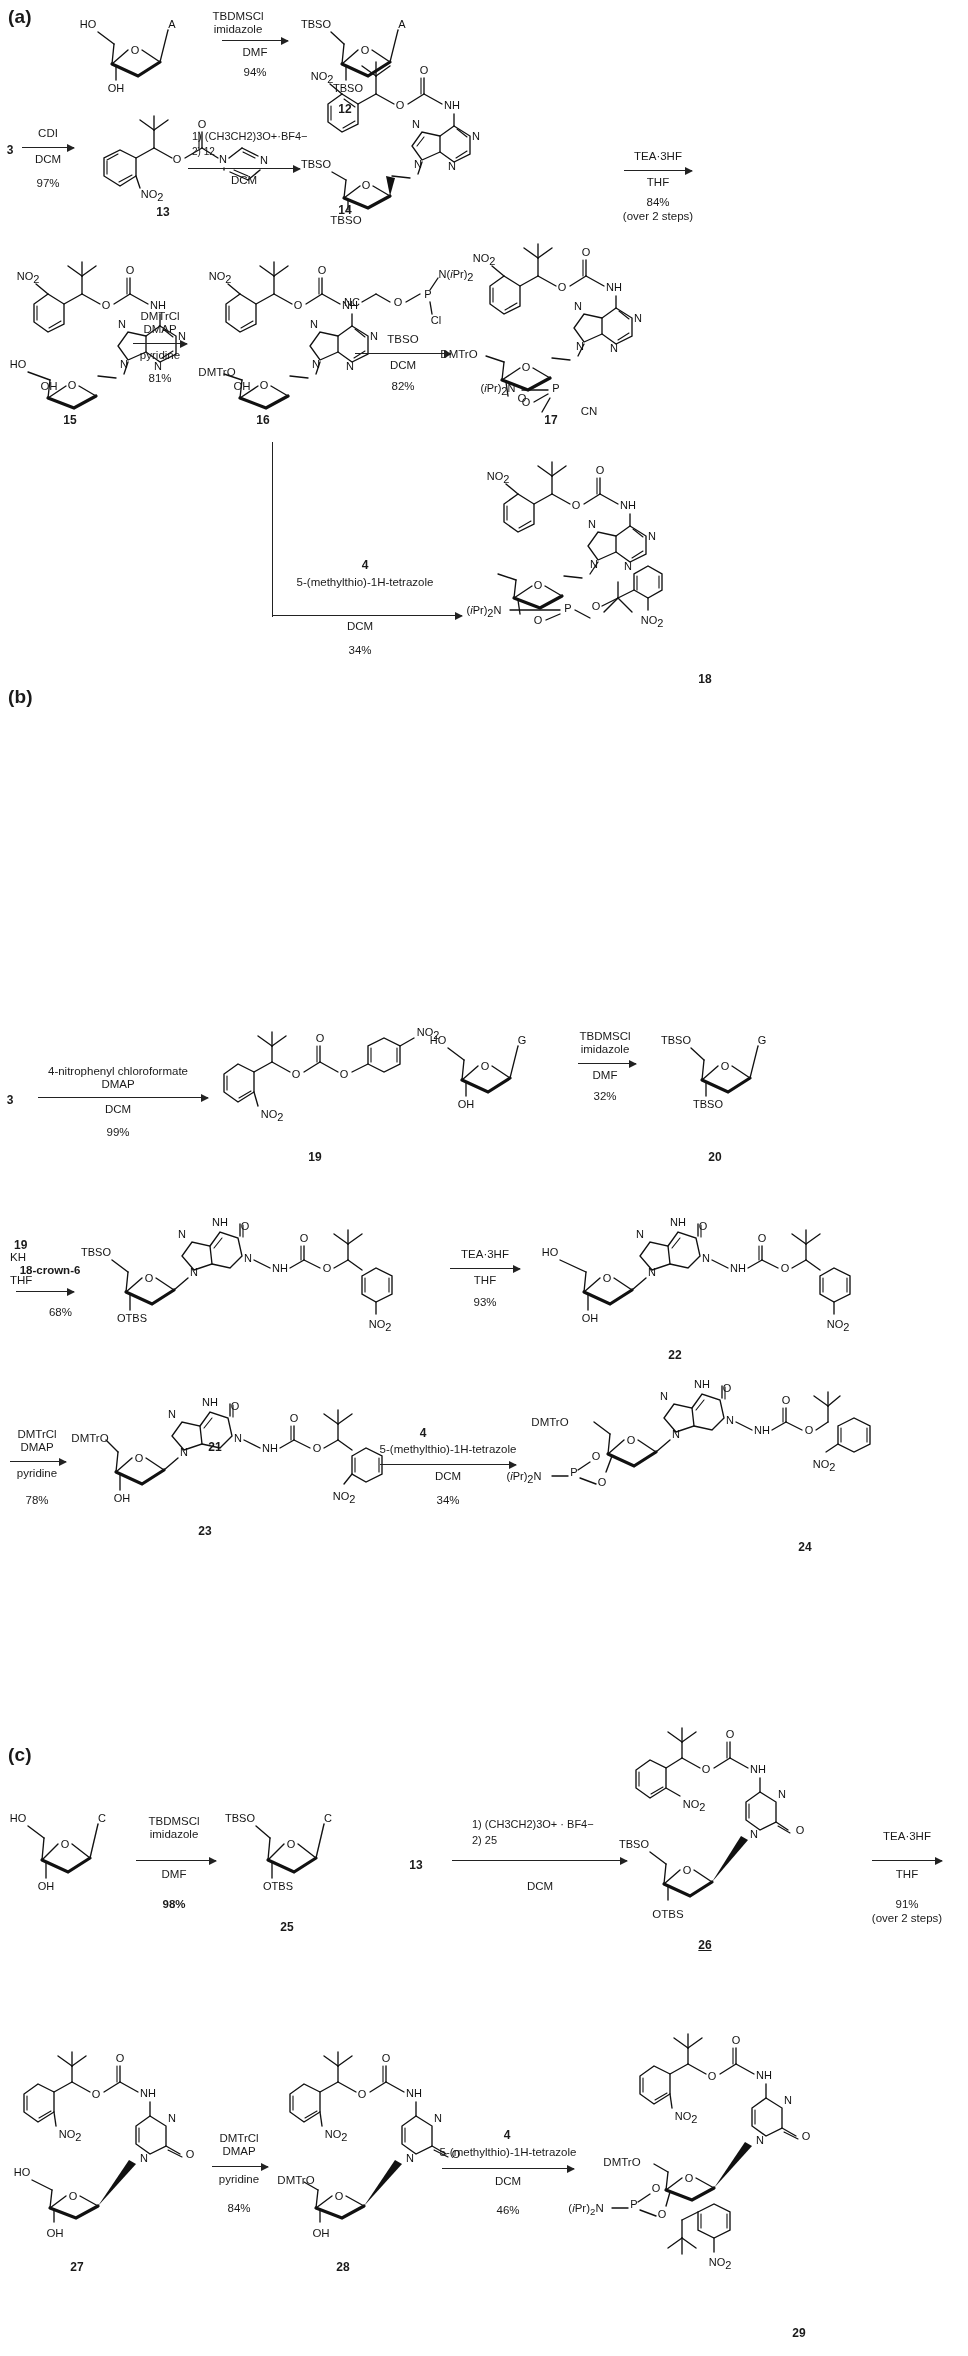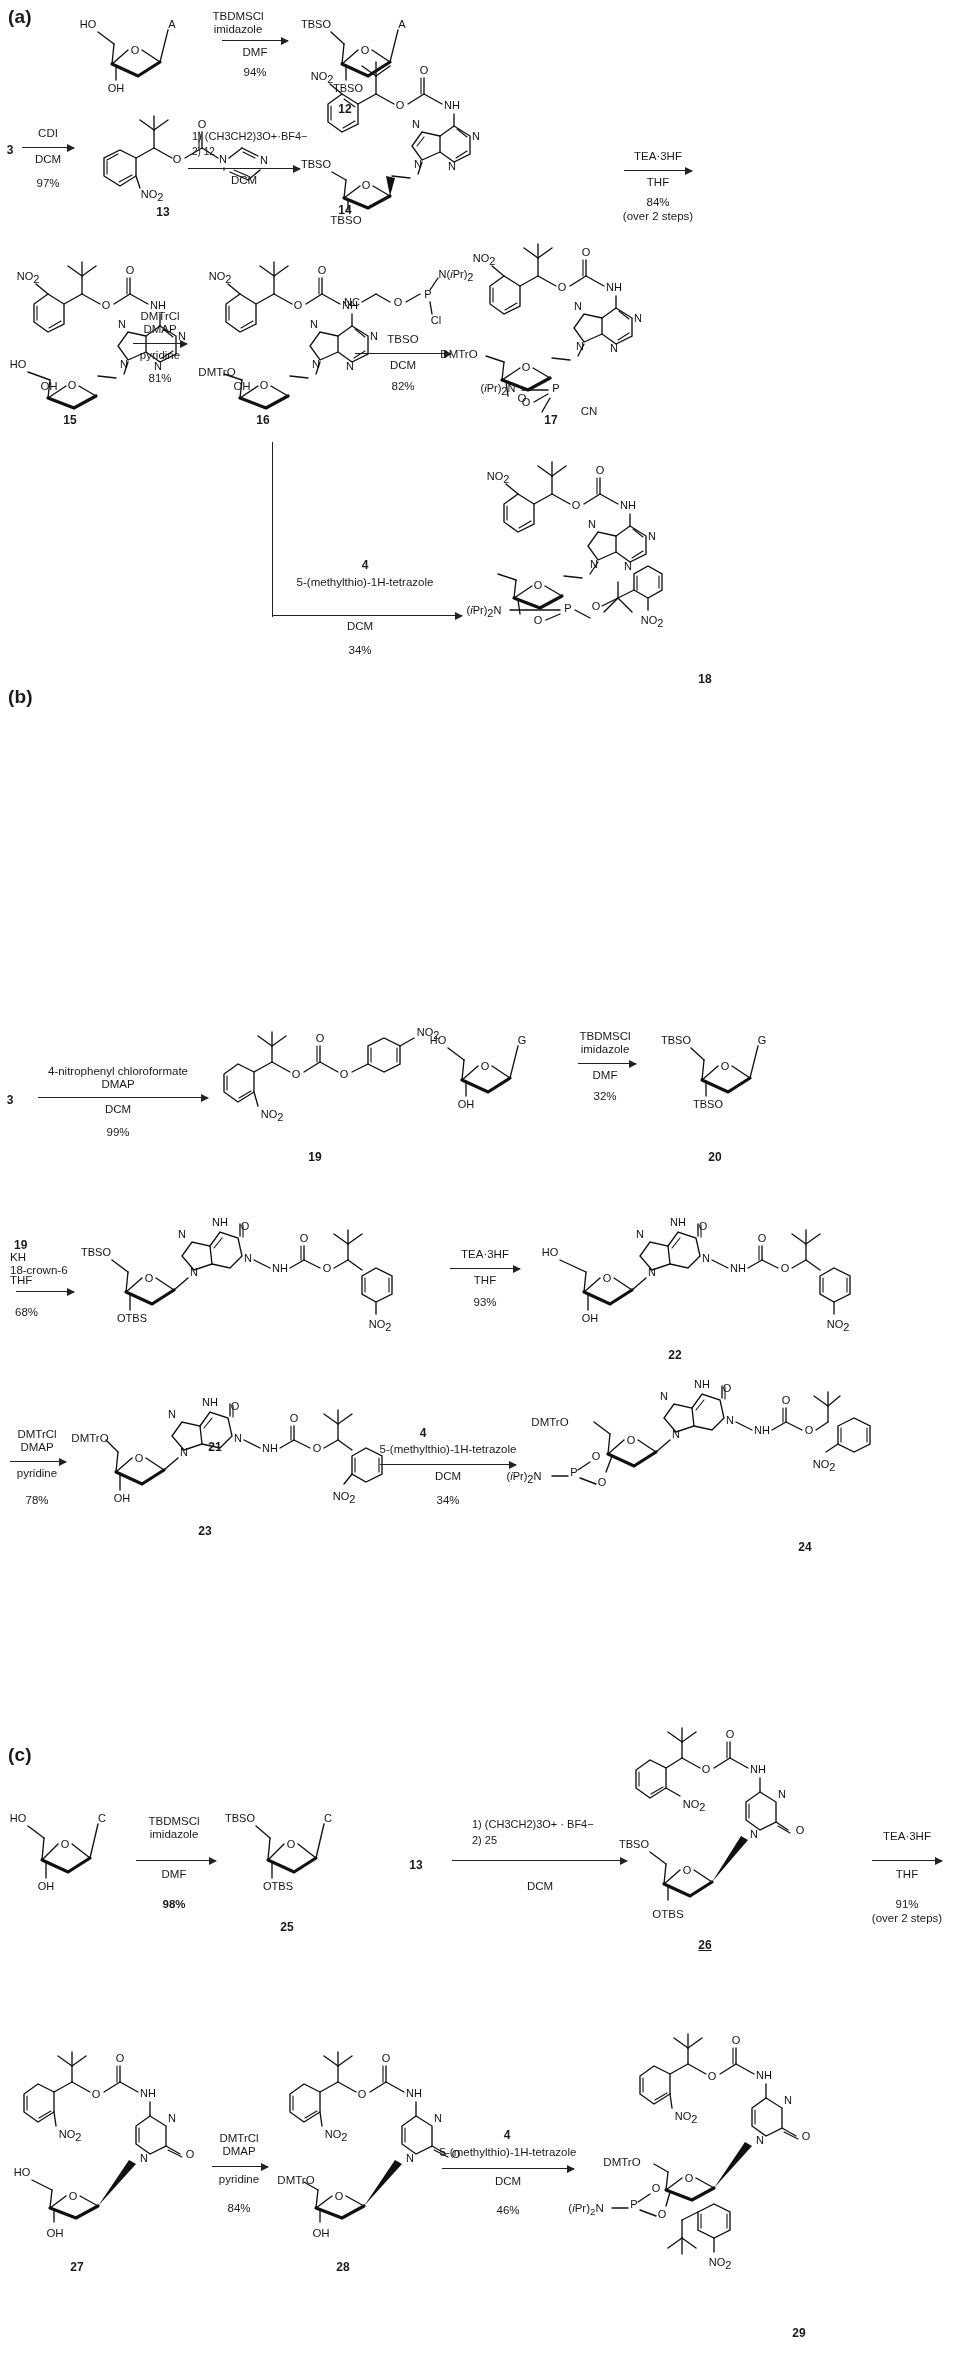--- a/index.html
+++ b/index.html
@@ -474,24 +474,24 @@
   <text class="at" x="102" y="14" text-anchor="middle">G</text>
   <path class="bold-b" d="M42 50 L68 62 L90 48"></path>
   <line class="bond" x1="46" y1="52" x2="46" y2="66"></line>
   <text class="at" x="48" y="78" text-anchor="middle">TBSO</text>
 </svg>
 </div>
 <div class="cmpd" style="left:700px;top:1150px;width:30px;">20</div>
 
 <div class="cmpd" style="left:14px;top:1238px;width:22px;text-align:left;">19</div>
 <div class="txt" style="left:10px;top:1251px;width:70px;text-align:left;">KH</div>
-<div class="txt" style="left:10px;top:1264px;width:80px;text-align:left;">18-crown-6</div>
+<div class="txt" style="left:10px;top:1264px;width:80px;text-align:center;font-weight:bold;">18-crown-6</div>
 <div class="arrow" style="left:16px;top:1291px;width:58px;"></div>
 <div class="txt" style="left:10px;top:1274px;width:70px;text-align:left;">THF</div>
-<div class="txt" style="left:15px;top:1306px;width:70px;text-align:left;">68%</div>
+<div class="txt" style="left:2px;top:1306px;width:70px;text-align:right;">68%</div>
 
 <div class="struct" style="left:82px;top:1210px;">
 <svg width="290" height="155" viewBox="0 0 290 155">
   <text class="at" x="14" y="46" text-anchor="middle">TBSO</text>
   <line class="bond" x1="30" y1="50" x2="46" y2="62"></line>
   <line class="bond" x1="46" y1="62" x2="44" y2="82"></line>
   <line class="bond" x1="44" y1="82" x2="60" y2="68"></line>
   <text class="at" x="67" y="72" text-anchor="middle">O</text>
   <line class="bond" x1="74" y1="68" x2="92" y2="80"></line>
   <path class="bold-b" d="M44 82 L70 94 L92 80"></path>

